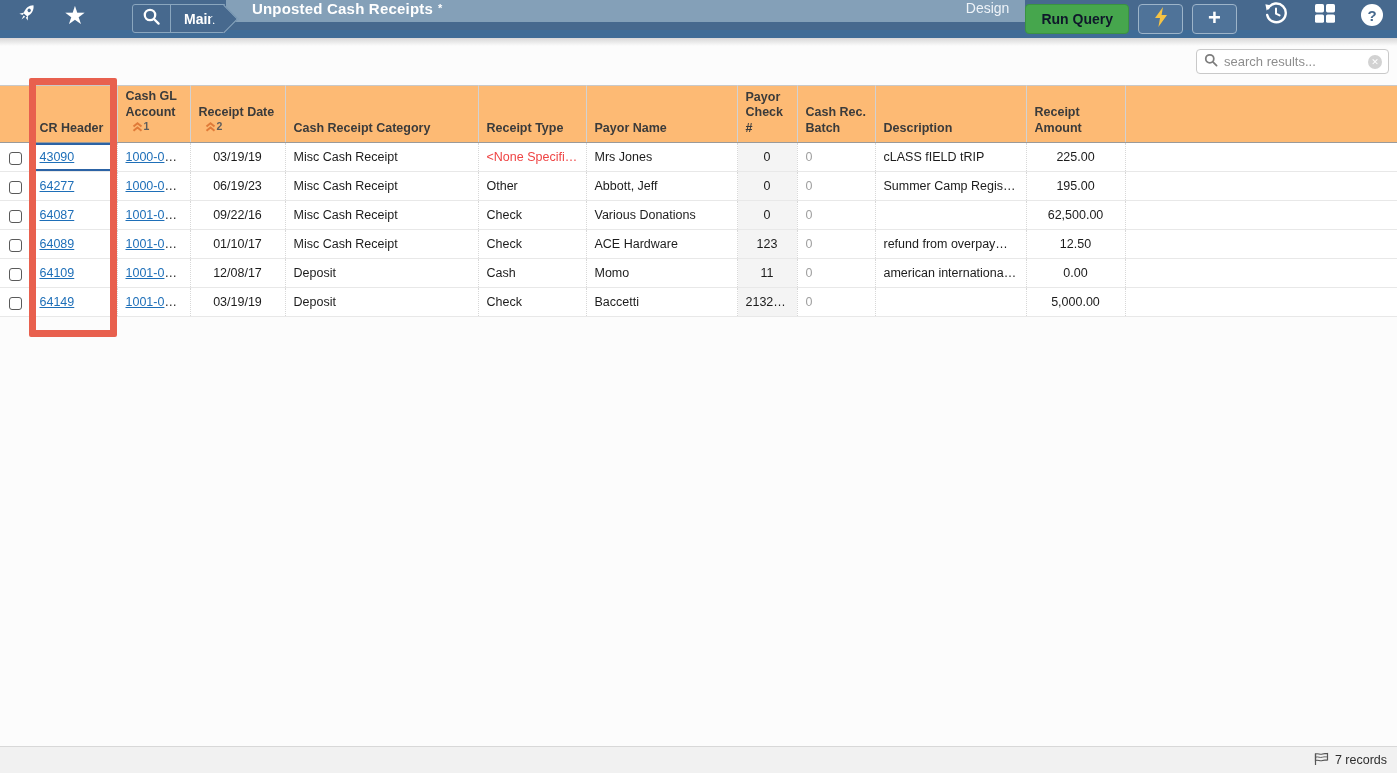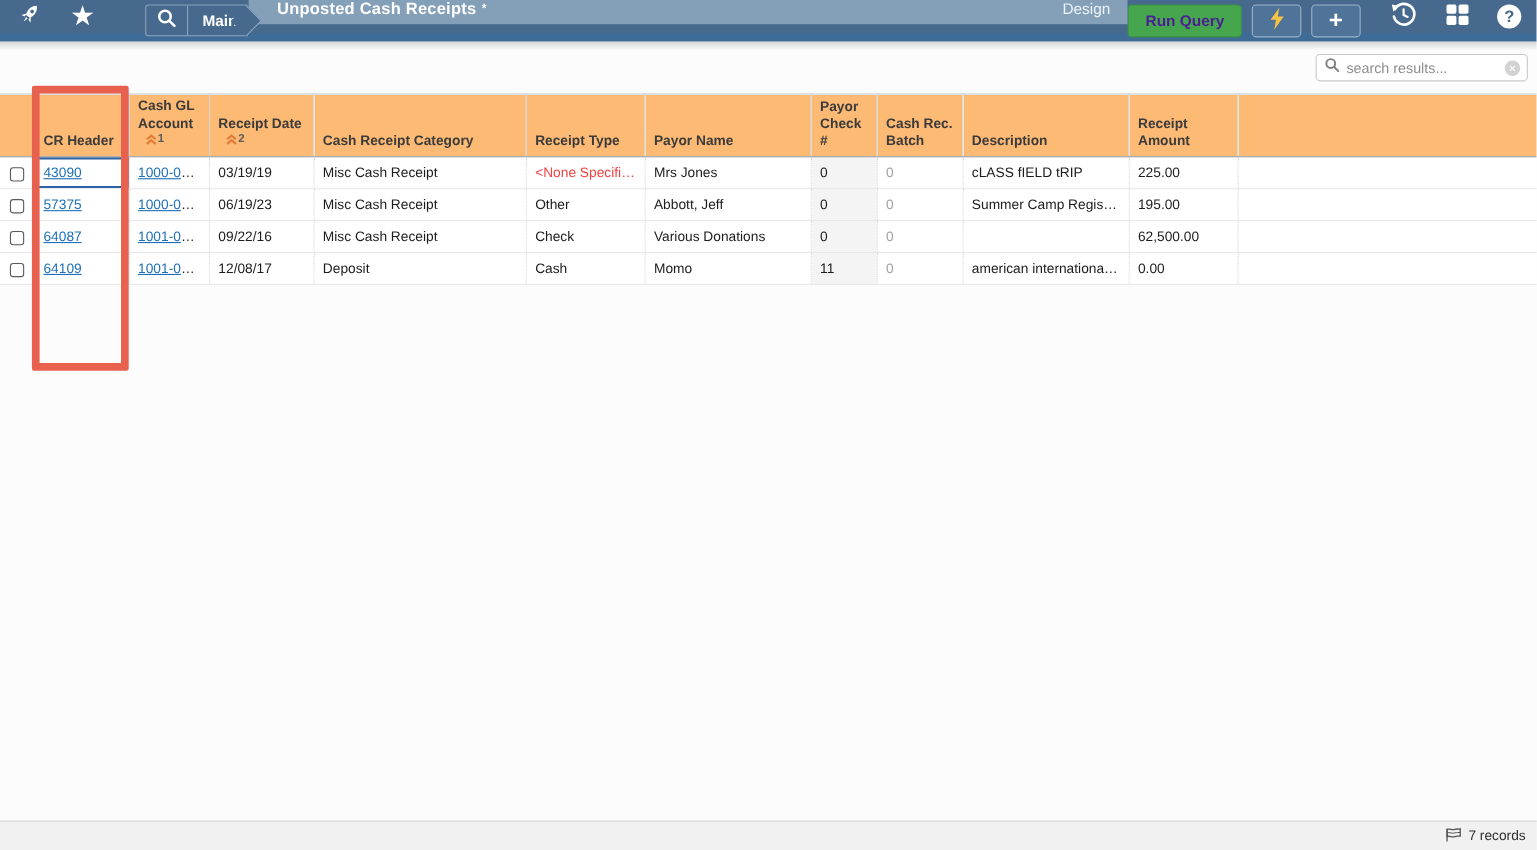--- a/index.html
+++ b/index.html
@@ -33,21 +33,21 @@
   .band {
     position: relative; z-index: 1; flex: 1; height: 22px; margin-left: 1px;
     background: #84a0b8; display: flex; align-items: flex-start; gap: 27px;
   }
   .page-title { margin-left: 26px; color: #fff; font-size: 15px; font-weight: bold; letter-spacing: .2px; }
   .title-suffix { font-size: 11px; margin-left: 5px; vertical-align: 2px; color: #fff; }
   .design-label { margin-left: auto; margin-right: 16px; color: #eef3f8; font-size: 14px; cursor: pointer; }
 
   .run-query-btn {
     height: 30px; margin-top: 4px; padding: 0 15px; background: #46a64d;
-    border: 1px solid #3a9242; border-radius: 4px; color: #4c1d95; font-weight: bold;
+    border: 1px solid #3a9242; border-radius: 4px; color: #0f172a; font-weight: bold;
     font-size: 14px; font-family: inherit; cursor: pointer;
   }
   .sq-btn {
     width: 45px; height: 30px; margin-top: 4px; margin-left: 9px;
     background: #4f7399; border: 1px solid #9db4c9; border-radius: 4px;
     display: flex; align-items: center; justify-content: center; cursor: pointer;
   }
   .plus-glyph { color: #fff; font-size: 22px; font-weight: bold; line-height: 1; margin-top: -2px; }
   .top-right-icons { display: flex; align-items: center; height: 30px; margin-left: 26px; margin-right: 14px; gap: 24px; }
   .help-circle {
@@ -94,21 +94,21 @@
     font-size: 12.5px; color: #1c1c1c; height: 29px; padding: 0 8px;
     overflow: hidden; white-space: nowrap; text-overflow: ellipsis; background: #fff;
   }
   .grid td.c-filler { border-right: none; }
   .grid td.c-check { border-right: 1px solid #cfcfcf; text-align: center; padding: 0; }
   .checkbox {
     display: inline-block; width: 13px; height: 13px; border: 1.5px solid #5a5a5a;
     border-radius: 3px; background: #fff; vertical-align: middle; cursor: pointer;
   }
   .grid a { color: #1e6fb8; text-decoration: underline; cursor: pointer; }
-  .grid td.c-date, .grid td.c-check_num, .grid td.c-amount { text-align: left; }
+  .grid td.c-date, .grid td.c-check_num, .grid td.c-amount { text-align: center; }
   .grid td.c-check_num { background: #f4f4f4; }
   .grid td.c-batch { color: #a0a0a0; }
   .grid td.muted { color: #ef4444; }
   .grid td.selected-cell { box-shadow: inset 0 0 0 2px #2c63a5; }
 
   
   .annotation-rect {
     position: absolute; left: 29px; top: 40px; width: 88px; height: 259px;
     border: 7px solid #e8604e; border-radius: 2px; pointer-events: none; z-index: 5;
   }
@@ -269,21 +269,21 @@
     <td class="c-type muted">&lt;None Specified&gt;</td>
     <td class="c-payor">Mrs Jones</td>
     <td class="c-check_num">0</td>
     <td class="c-batch">0</td>
     <td class="c-description">cLASS fIELD tRIP</td>
     <td class="c-amount">225.00</td>
     <td class="c-filler"></td>
   </tr>
         <tr>
     <td class="c-check"><span class="checkbox"></span></td>
-    <td class="c-id"><a>57375</a></td>
+    <td class="c-id"><a>64277</a></td>
     <td class="c-gl"><a>1000-00-0…</a></td>
     <td class="c-date">06/19/23</td>
     <td class="c-category">Misc Cash Receipt</td>
     <td class="c-type">Other</td>
     <td class="c-payor">Abbott, Jeff</td>
     <td class="c-check_num">0</td>
     <td class="c-batch">0</td>
     <td class="c-description">Summer Camp Registrati…</td>
     <td class="c-amount">195.00</td>
     <td class="c-filler"></td>
@@ -297,30 +297,58 @@
     <td class="c-type">Check</td>
     <td class="c-payor">Various Donations</td>
     <td class="c-check_num">0</td>
     <td class="c-batch">0</td>
     <td class="c-description"></td>
     <td class="c-amount">62,500.00</td>
     <td class="c-filler"></td>
   </tr>
         <tr>
     <td class="c-check"><span class="checkbox"></span></td>
+    <td class="c-id"><a>64089</a></td>
+    <td class="c-gl"><a>1001-00-0…</a></td>
+    <td class="c-date">01/10/17</td>
+    <td class="c-category">Misc Cash Receipt</td>
+    <td class="c-type">Check</td>
+    <td class="c-payor">ACE Hardware</td>
+    <td class="c-check_num">123</td>
+    <td class="c-batch">0</td>
+    <td class="c-description">refund from overpayment</td>
+    <td class="c-amount">12.50</td>
+    <td class="c-filler"></td>
+  </tr>
+        <tr>
+    <td class="c-check"><span class="checkbox"></span></td>
     <td class="c-id"><a>64109</a></td>
     <td class="c-gl"><a>1001-00-0…</a></td>
     <td class="c-date">12/08/17</td>
     <td class="c-category">Deposit</td>
     <td class="c-type">Cash</td>
     <td class="c-payor">Momo</td>
     <td class="c-check_num">11</td>
     <td class="c-batch">0</td>
     <td class="c-description">american international s…</td>
     <td class="c-amount">0.00</td>
+    <td class="c-filler"></td>
+  </tr>
+        <tr>
+    <td class="c-check"><span class="checkbox"></span></td>
+    <td class="c-id"><a>64149</a></td>
+    <td class="c-gl"><a>1001-00-0…</a></td>
+    <td class="c-date">03/19/19</td>
+    <td class="c-category">Deposit</td>
+    <td class="c-type">Check</td>
+    <td class="c-payor">Baccetti</td>
+    <td class="c-check_num">21323…</td>
+    <td class="c-batch">0</td>
+    <td class="c-description"></td>
+    <td class="c-amount">5,000.00</td>
     <td class="c-filler"></td>
   </tr>
       </tbody>
   </table>
 
   <div class="annotation-rect"></div>
 </div>
 
 <div class="footer">
   <span>

